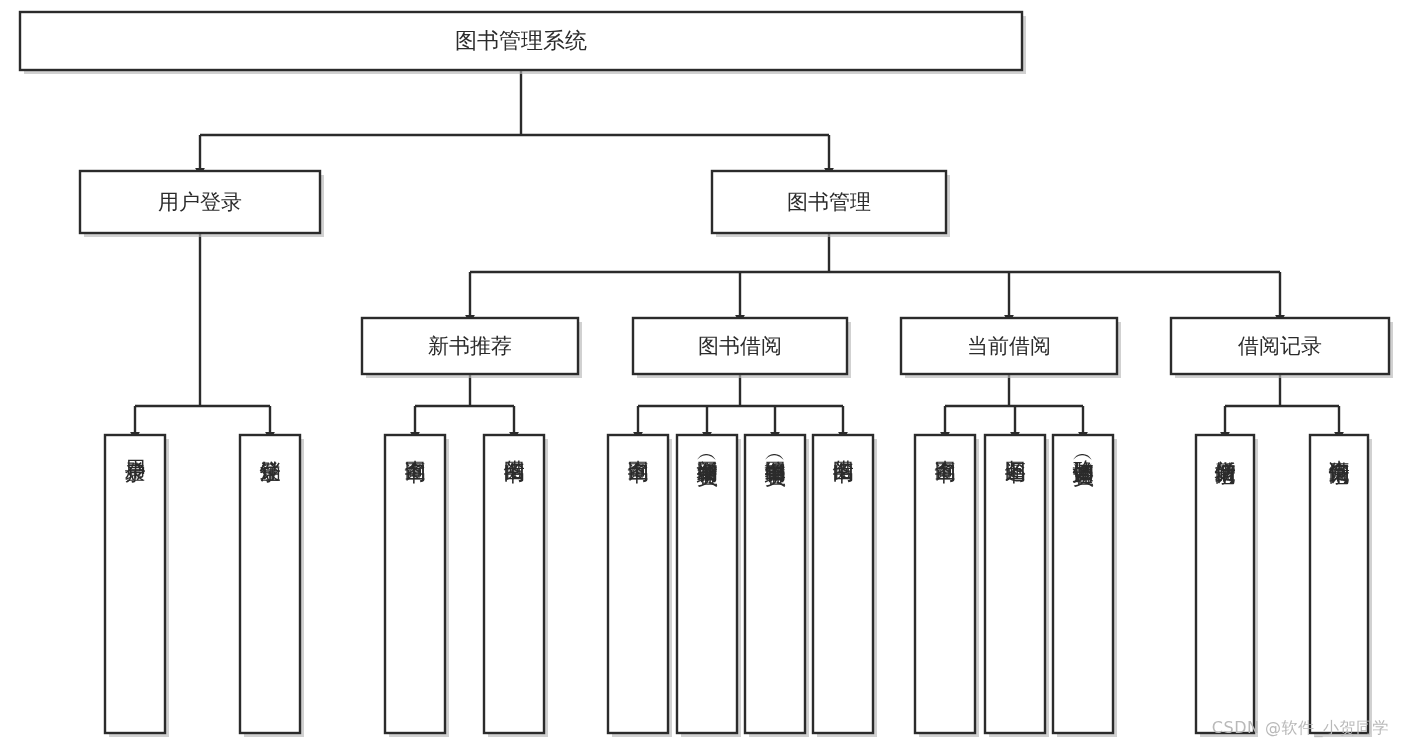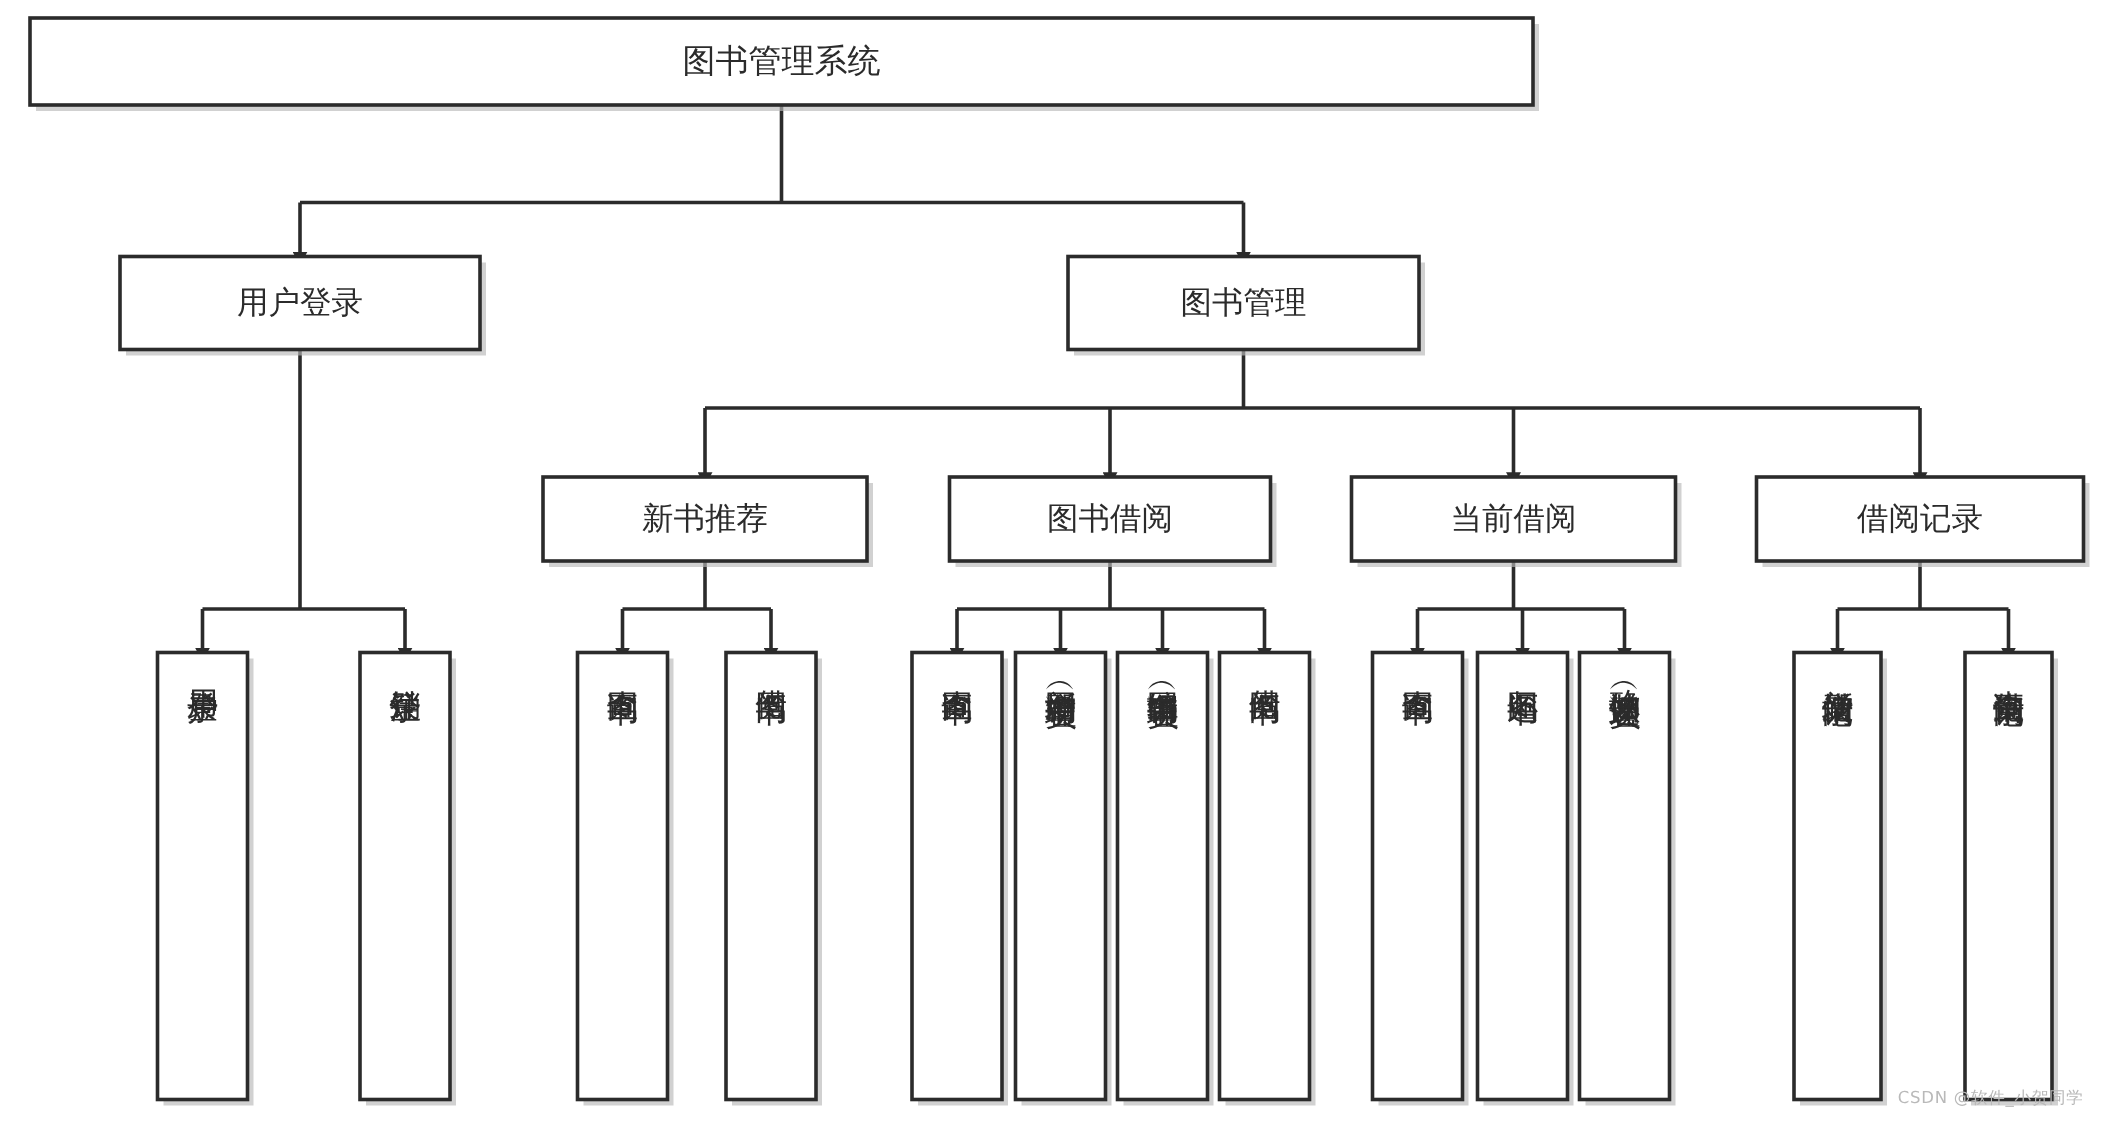--- a/index.html
+++ b/index.html
@@ -71,21 +71,21 @@
     line-height: 1.06;
     color: #2b2b2b;
     letter-spacing: 1px;
     white-space: nowrap;
   }
   .watermark {
     position: absolute;
     right: 16px;
     bottom: 8px;
     font-family: "DejaVu Sans", "Liberation Sans", sans-serif;
-    font-size: 11px;
+    font-size: 16px;
     color: #b9b9b9;
     letter-spacing: 0.5px;
     white-space: nowrap;
     pointer-events: none;
   }
 </style>
 </head>
 <body>
 
 <div id="diagram-root">

